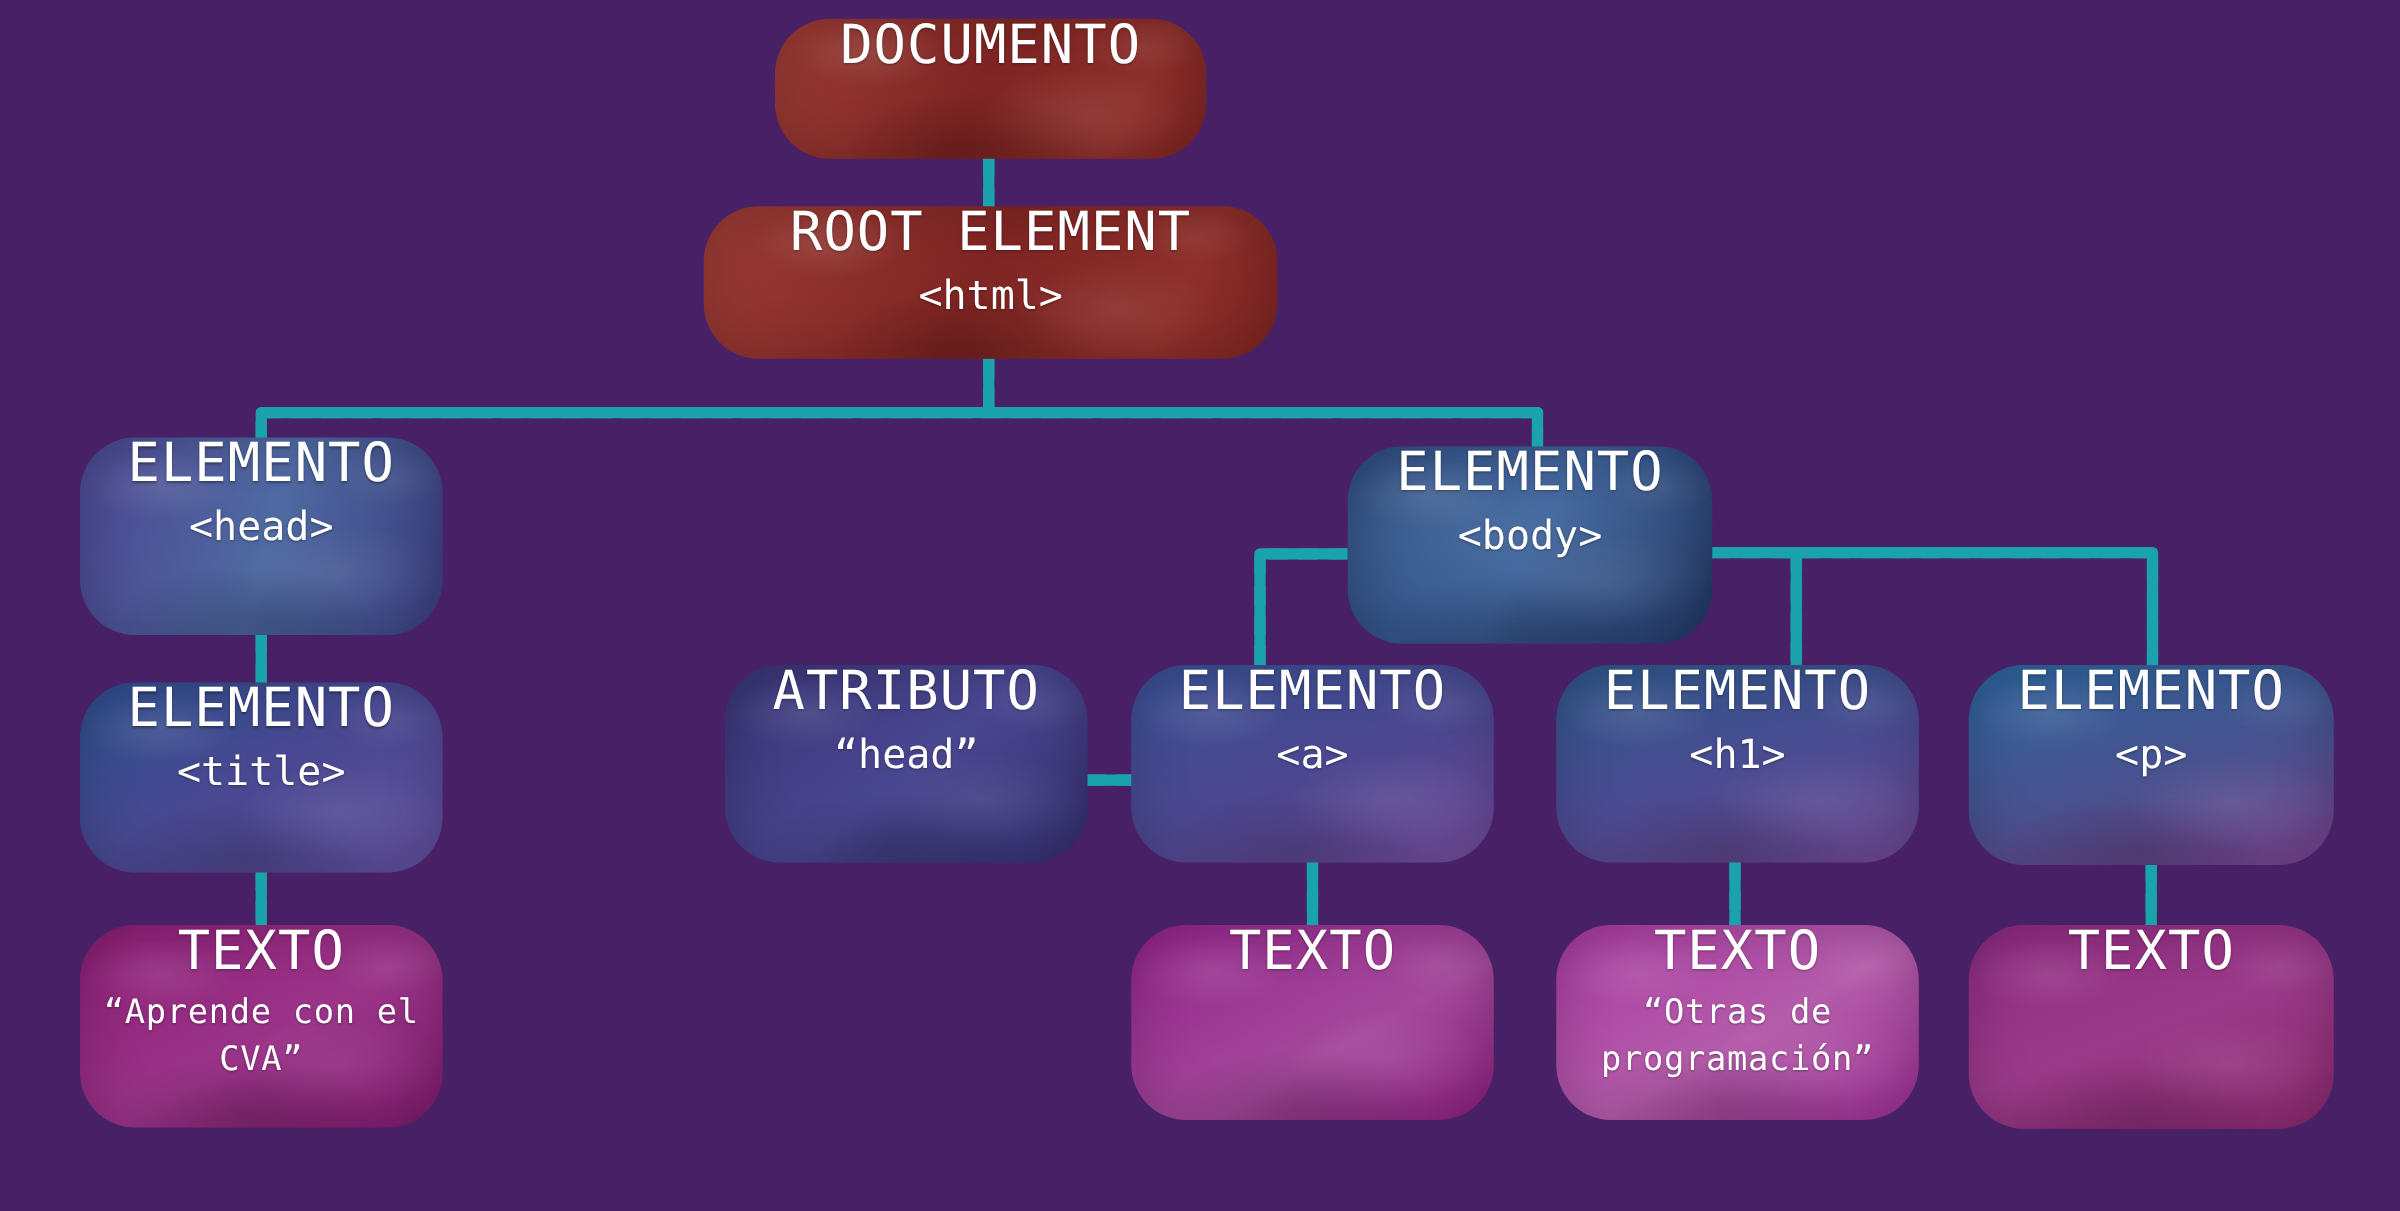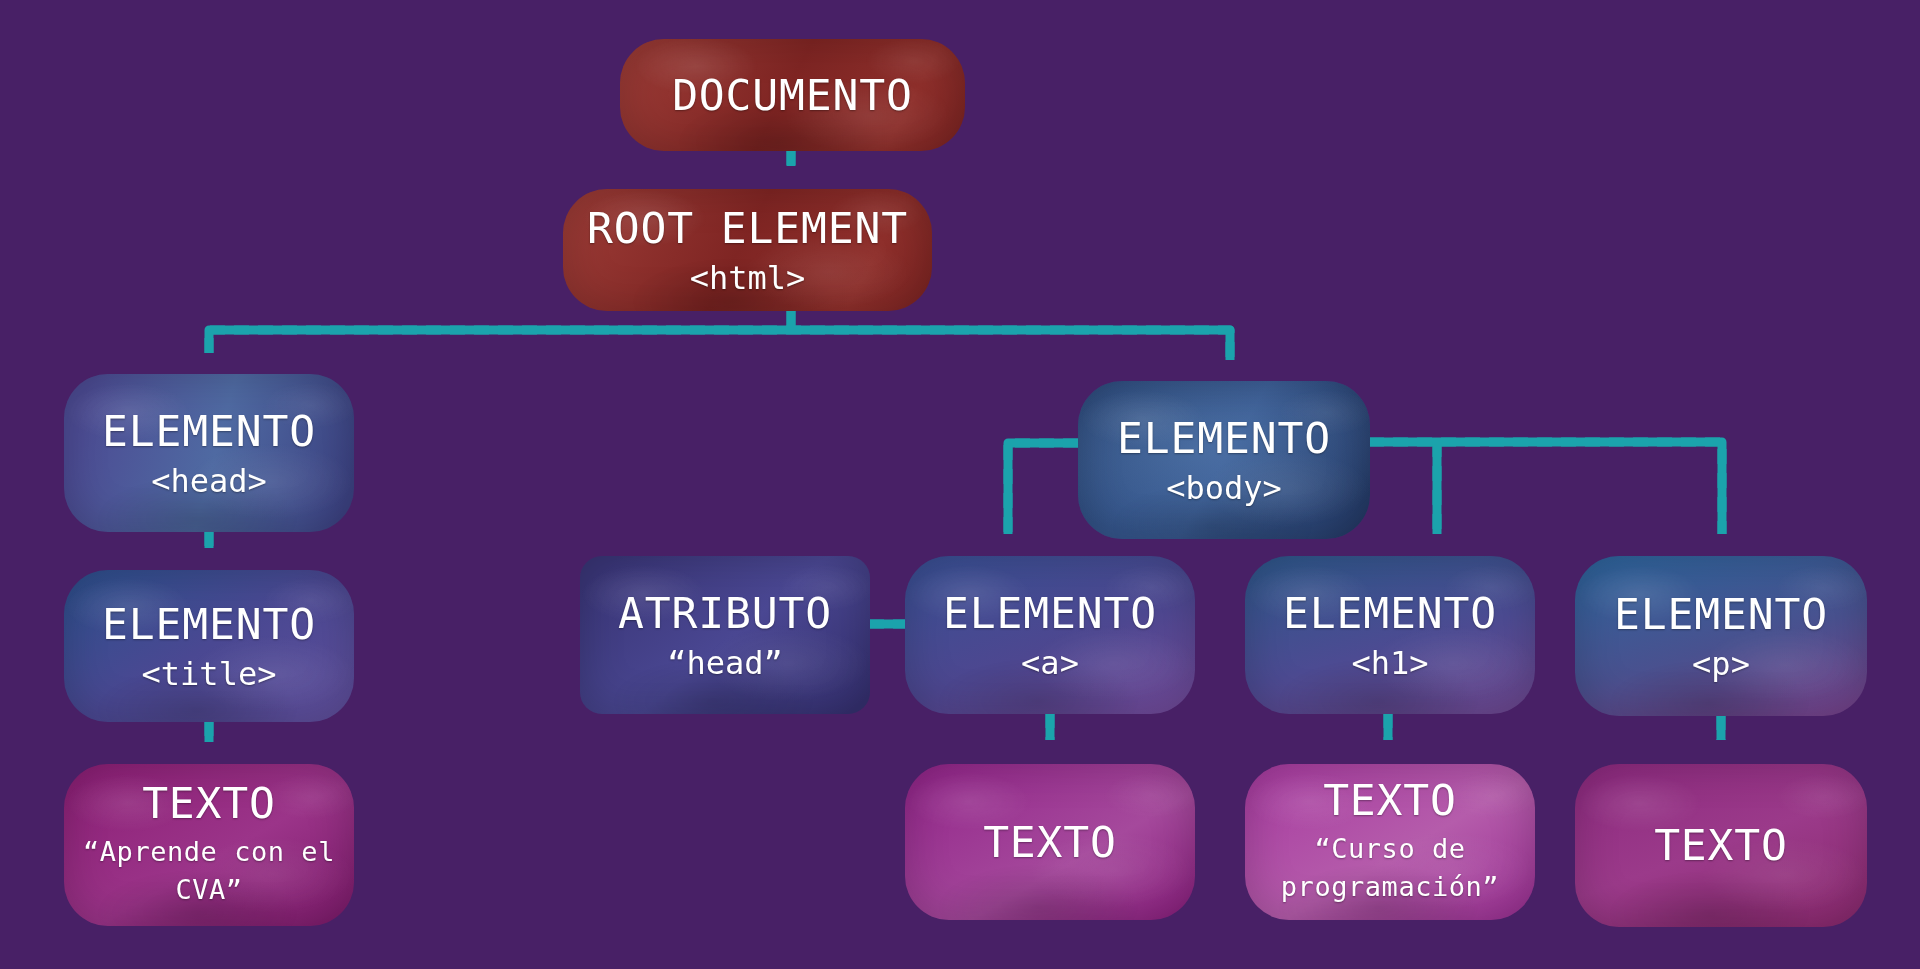--- a/index.html
+++ b/index.html
@@ -6,24 +6,23 @@
   .stage{
     position:relative;width:1920px;height:969px;overflow:hidden;
     background:#482066;
     font-family:"DejaVu Sans Mono","Liberation Mono",monospace;
   }
   .conn-layer{position:absolute;left:0;top:0;width:100%;height:100%;}
   .c-teal{fill:none;stroke:#1ba3ac;stroke-width:9;stroke-linejoin:round;stroke-linecap:butt;}
   .c-white{fill:none;stroke:#ffffff;stroke-width:4.5;stroke-dasharray:15 9;stroke-linecap:butt;}
   .node{
     position:absolute;border-radius:44px;color:#ffffff;
-    display:flex;flex-direction:column;align-items:center;justify-content:center;
+    display:flex;flex-direction:column;align-items:center;
     text-align:center;
     box-shadow:inset 0 0 46px rgba(0,0,0,.20);
-    margin-top:24px;
   }
   .node::after{
     content:"";position:absolute;inset:0;border-radius:inherit;pointer-events:none;
     background:
       radial-gradient(90px 42px at 22% 24%, rgba(255,255,255,.10), transparent 70%),
       radial-gradient(120px 55px at 72% 68%, rgba(255,255,255,.08), transparent 70%),
       radial-gradient(140px 60px at 46% 92%, rgba(0,0,0,.14), transparent 72%),
       radial-gradient(70px 34px at 85% 20%, rgba(255,255,255,.07), transparent 70%);
   }
   .t{font-size:43px;line-height:1;letter-spacing:.02em;white-space:nowrap;
@@ -34,21 +33,21 @@
      padding:0 12px;letter-spacing:.02em;}
   
   .doc   {background:linear-gradient(118deg,#9a3a35 5%,#7f2523 48%,#8e2f2b 80%,#7b2321);}
   .el-head{background:linear-gradient(105deg,#4c4b93 8%,#4f6aa2 52%,#3c4282 95%);}
   .el-title{background:linear-gradient(150deg,#2f4f8d 5%,#4a4892 50%,#5e4e9b 95%);}
   .el-body{background:radial-gradient(260px 120px at 42% 42%, rgba(120,160,205,.28), transparent 75%),
            linear-gradient(120deg,#2c4a7c 5%,#3a5c94 50%,#243a66 95%);}
   .el-a  {background:linear-gradient(160deg,#3a4f93 5%,#4d4790 55%,#6f4a99 95%);}
   .el-h1 {background:linear-gradient(165deg,#30568b 5%,#4c4b92 55%,#6b4891 95%);}
   .el-p  {background:linear-gradient(165deg,#2f639b 5%,#49518f 55%,#73438b 95%);}
-  .attr  {background:linear-gradient(140deg,#3a3678 8%,#4a4792 52%,#353070 95%);border-radius:22px;}
+  .attr  {background:linear-gradient(140deg,#3a3678 8%,#4a4792 52%,#353070 95%);}
   .tx-title{background:linear-gradient(150deg,#8c2076 5%,#9b3489 55%,#7f1d6d 95%);}
   .tx-a  {background:linear-gradient(150deg,#93278a 5%,#a5499c 60%,#8c2380 95%);}
   .tx-h1 {background:linear-gradient(150deg,#a83da0 5%,#b55cab 55%,#9c3394 95%);}
   .tx-p  {background:linear-gradient(160deg,#8e2b80 5%,#9b3a8a 50%,#8a2a6f 95%);}
 </style>
 </head>
 <body>
 
 <div class="stage">
 
@@ -82,21 +81,21 @@
     <use href="#c9" class="c-white"></use>
 
     <path id="c10" class="c-teal" d="M1721 691 L1721 740"></path>
     <use href="#c10" class="c-white"></use>
   </svg>
 
   <div class="node doc" style="left:620px;top:15px;width:345px;height:112px;">
     <div class="t">DOCUMENTO</div>
   </div>
 
-  <div class="node doc" style="left:563px;top:165px;width:369px;height:122px;">
+  <div class="node doc" style="left:563px;top:165px;width:459px;height:122px;">
     <div class="t">ROOT ELEMENT</div>
     <div class="s">&lt;html&gt;</div>
   </div>
 
   <div class="node el-head" style="left:64px;top:350px;width:290px;height:158px;">
     <div class="t">ELEMENTO</div>
     <div class="s">&lt;head&gt;</div>
   </div>
 
   <div class="node el-title" style="left:64px;top:546px;width:290px;height:152px;">
@@ -133,20 +132,20 @@
     <div class="t">ELEMENTO</div>
     <div class="s">&lt;p&gt;</div>
   </div>
 
   <div class="node text-node tx-a" style="left:905px;top:740px;width:290px;height:156px;">
     <div class="t">TEXTO</div>
   </div>
 
   <div class="node text-node tx-h1" style="left:1245px;top:740px;width:290px;height:156px;">
     <div class="t">TEXTO</div>
-    <div class="s">“Curso de programación”</div>
+    <div class="s">“Otras de programación”</div>
   </div>
 
   <div class="node text-node tx-p" style="left:1575px;top:740px;width:292px;height:163px;">
     <div class="t">TEXTO</div>
   </div>
 
 </div>
 
 </body></html>

